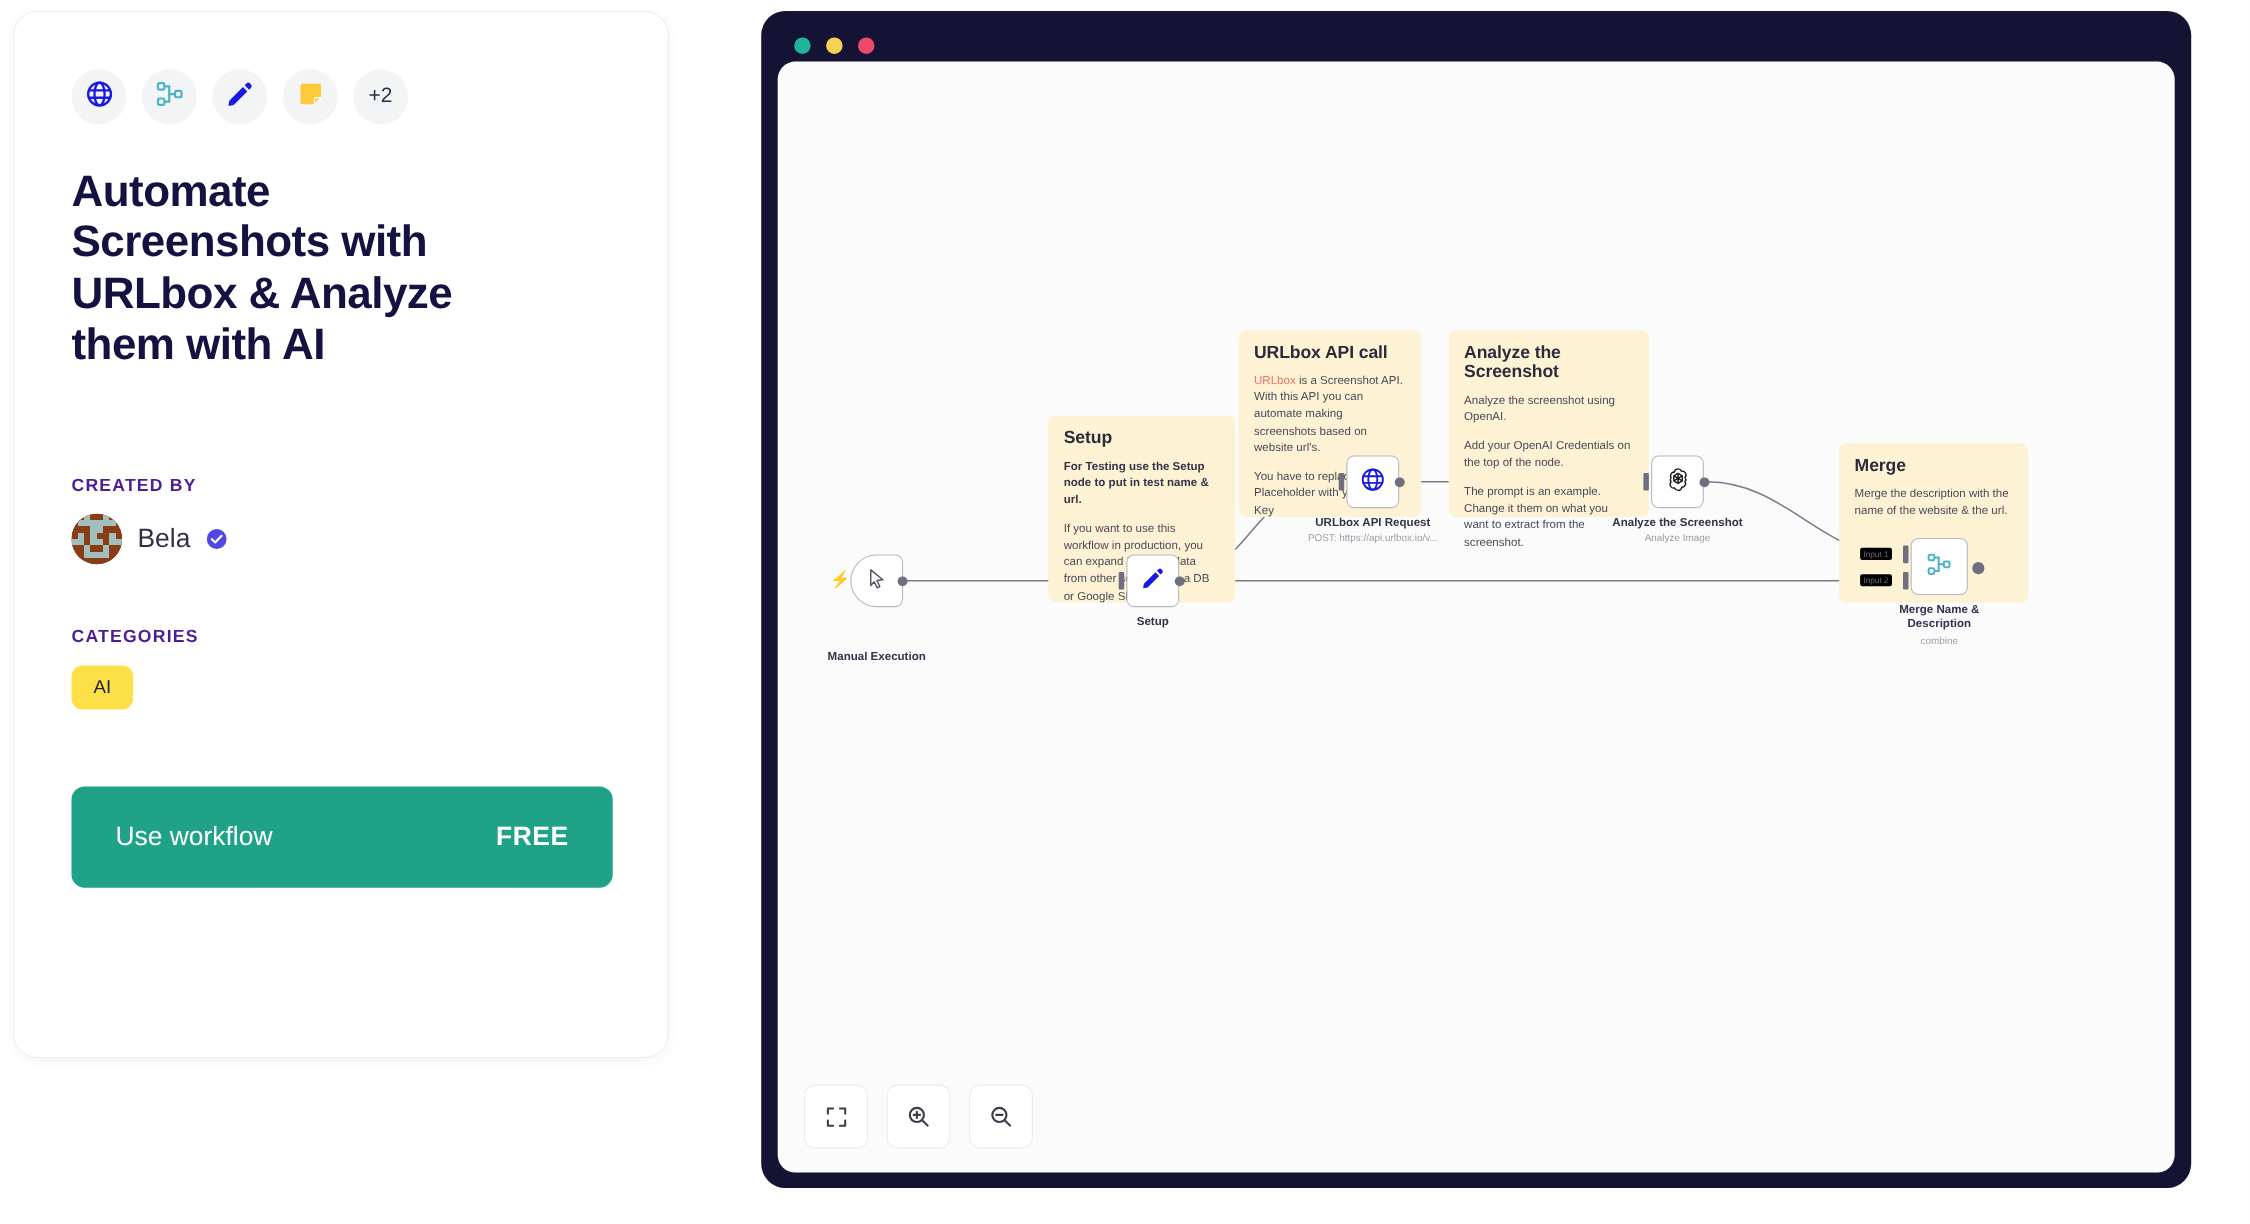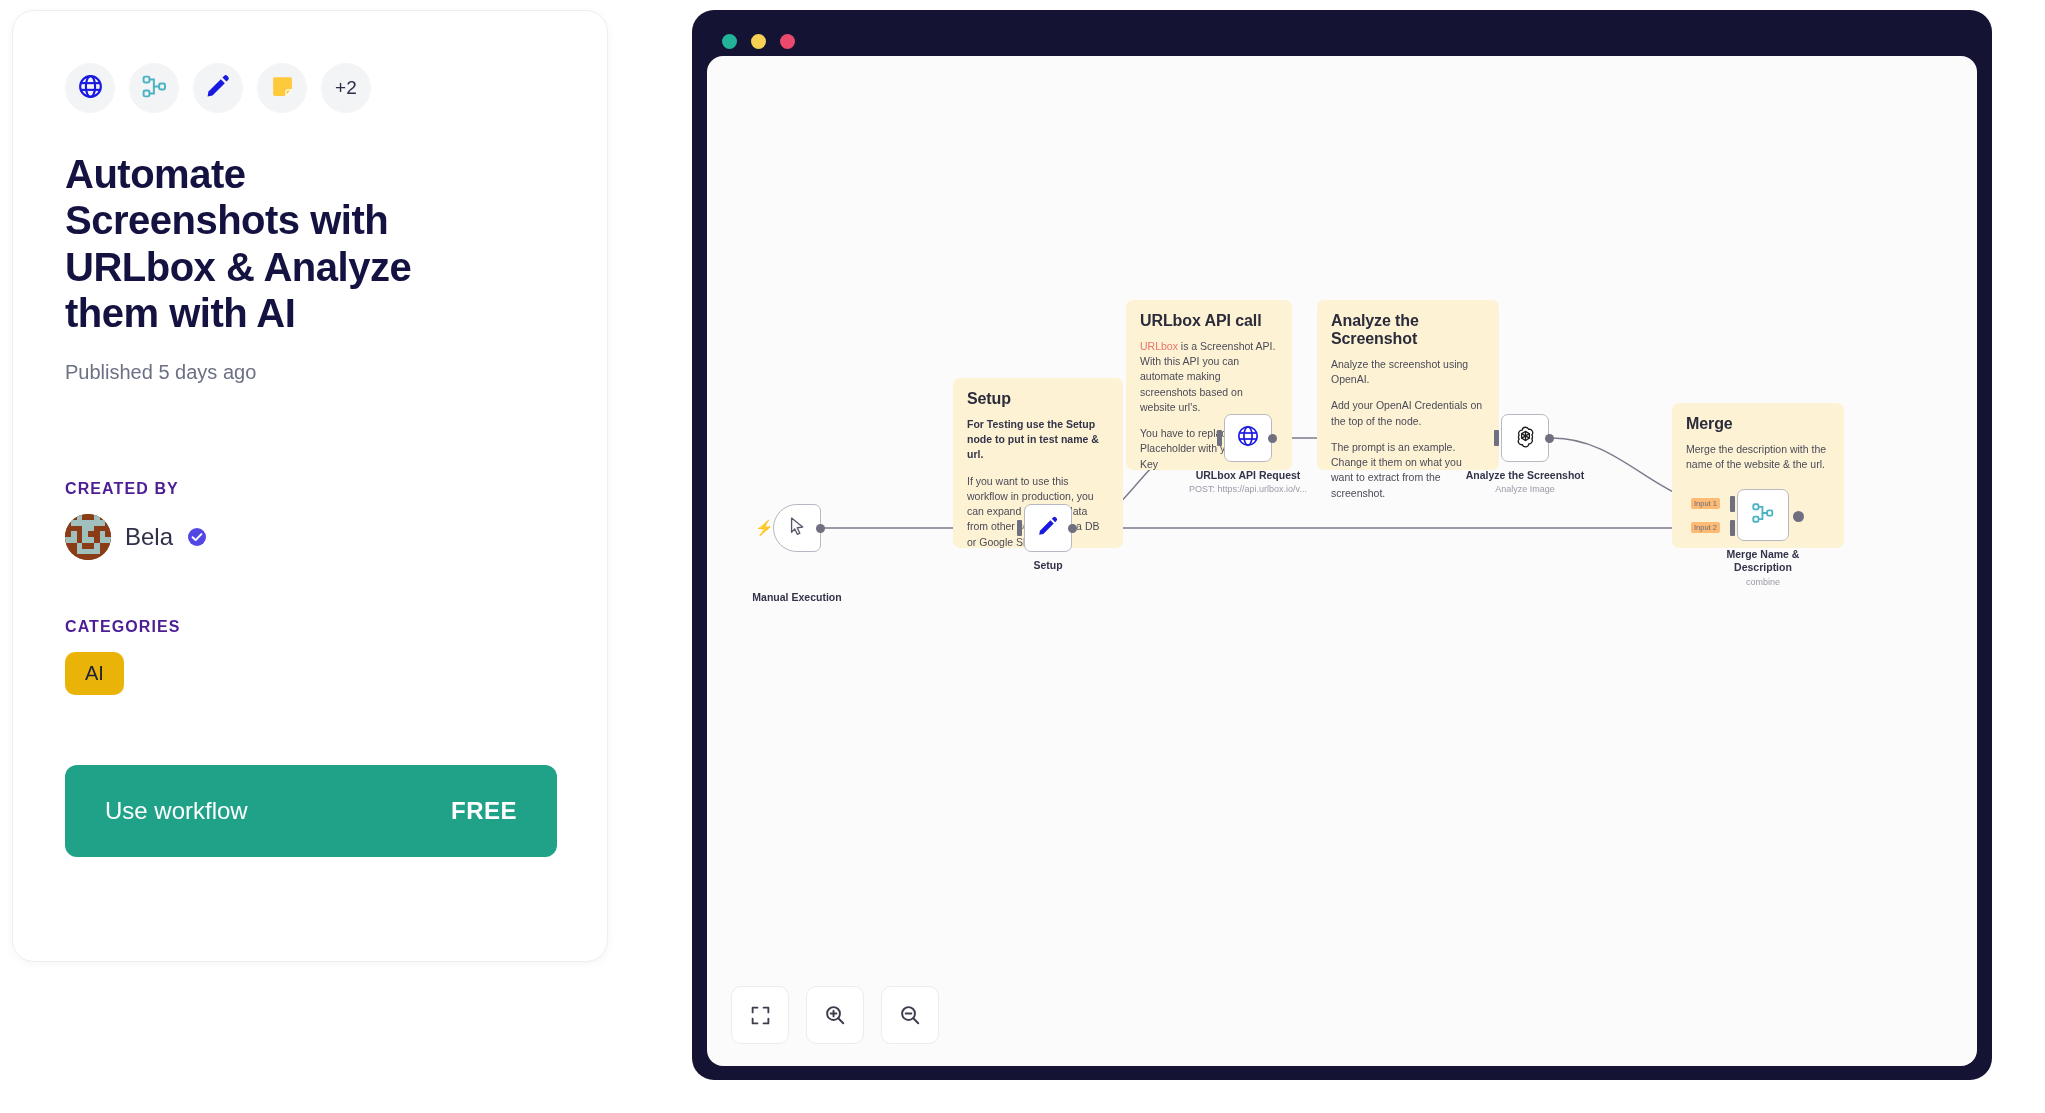--- a/index.html
+++ b/index.html
@@ -97,24 +97,24 @@
     font-weight: 400;
   }
   .verified {
     width: 20px; height: 20px;
     flex: 0 0 auto;
   }
 
   .categories-label { margin-top: 58px; }
   .cat-row { display: flex; gap: 10px; margin-top: 16px; }
   .cat-chip {
-    background: #eab308;
+    background: #fde047;
     border-radius: 10px;
     padding: 10px 20px;
-    font-size: 20px;
+    font-size: 17px;
     color: #1e1f3a;
   }
 
   .use-btn {
     margin-top: 70px;
     width: 492px;
     height: 92px;
     background: #1fa287;
     border: none;
     border-radius: 12px;
@@ -223,21 +223,21 @@
   .inport {
     position: absolute;
     width: 5px; height: 16px;
     background: #6f6f80;
     border-radius: 1px;
   }
   .port-label {
     position: absolute;
     font-size: 7.5px;
     color: #6b6b7c;
-    background: #fdba74;
+    background: #000000;
     padding: 1px 3px;
     border-radius: 2px;
     white-space: nowrap;
   }
   .bolt {
     position: absolute;
     color: #ff6d5a;
     font-size: 15px;
     line-height: 1;
   }
@@ -314,21 +314,20 @@
           <path d="M3 4.6 A1.6 1.6 0 0 1 4.6 3 H19.4 A1.6 1.6 0 0 1 21 4.6 V15.2 L15.2 21 H4.6 A1.6 1.6 0 0 1 3 19.4 Z" fill="#ffc93c"></path>
           <path d="M15.2 21 V16.8 A1.6 1.6 0 0 1 16.8 15.2 H21 Z" fill="#ffc93c" stroke="#fff" stroke-width="1.1"></path>
         </svg>
       </span>
     </div>
 
     <div class="icon-pill plus">+2</div>
   </div>
 
   <h1 class="wf-title">Automate Screenshots with URLbox &amp; Analyze them with AI</h1>
-  <div class="wf-published">Published 5 days ago</div>
 
   <div class="section-label created-by-label">CREATED BY</div>
 
   <div class="author-row">
     <div class="avatar">
       <svg width="46" height="46" viewBox="0 0 8 8" shape-rendering="crispEdges">
         <rect width="8" height="8" fill="#8a3c17"></rect>
         <g fill="#9fc0bd">
           <rect x="2" y="0" width="1" height="2"></rect>
           <rect x="5" y="0" width="1" height="2"></rect>

